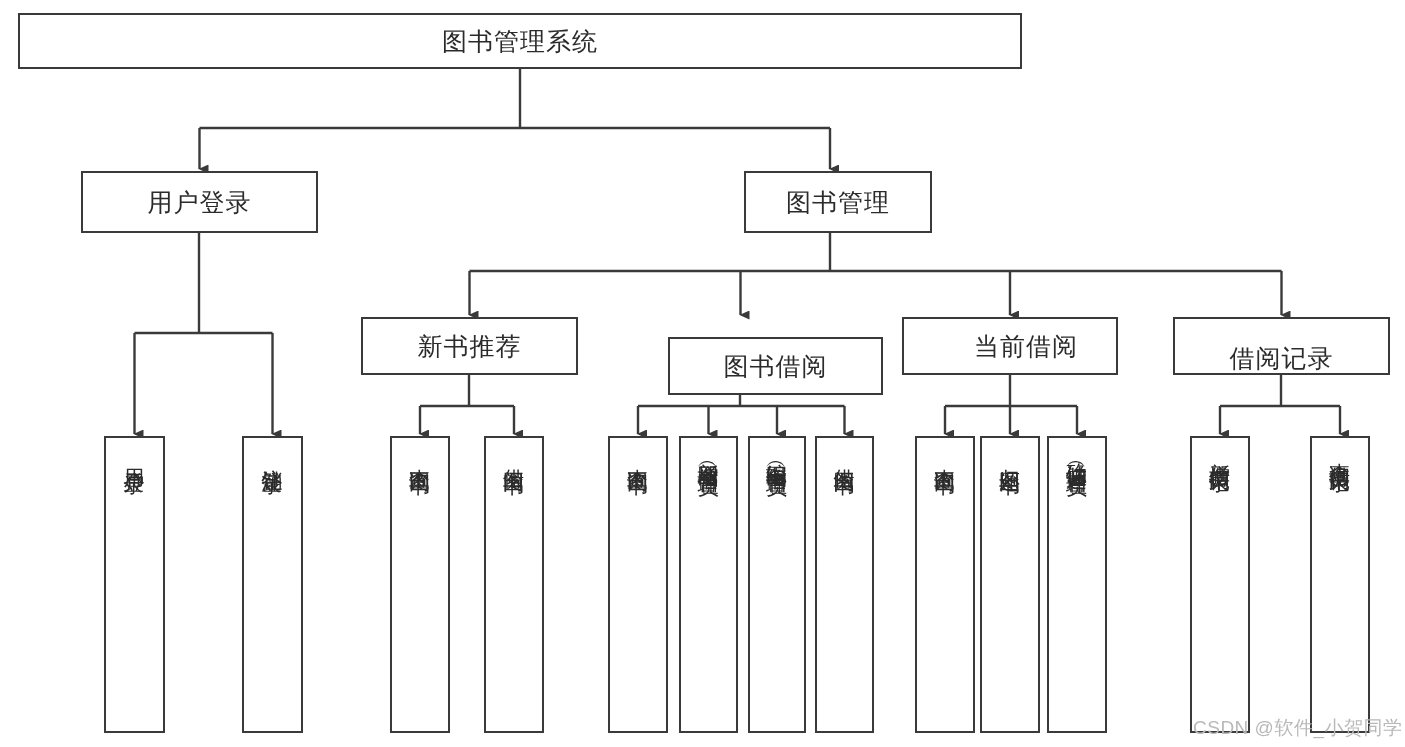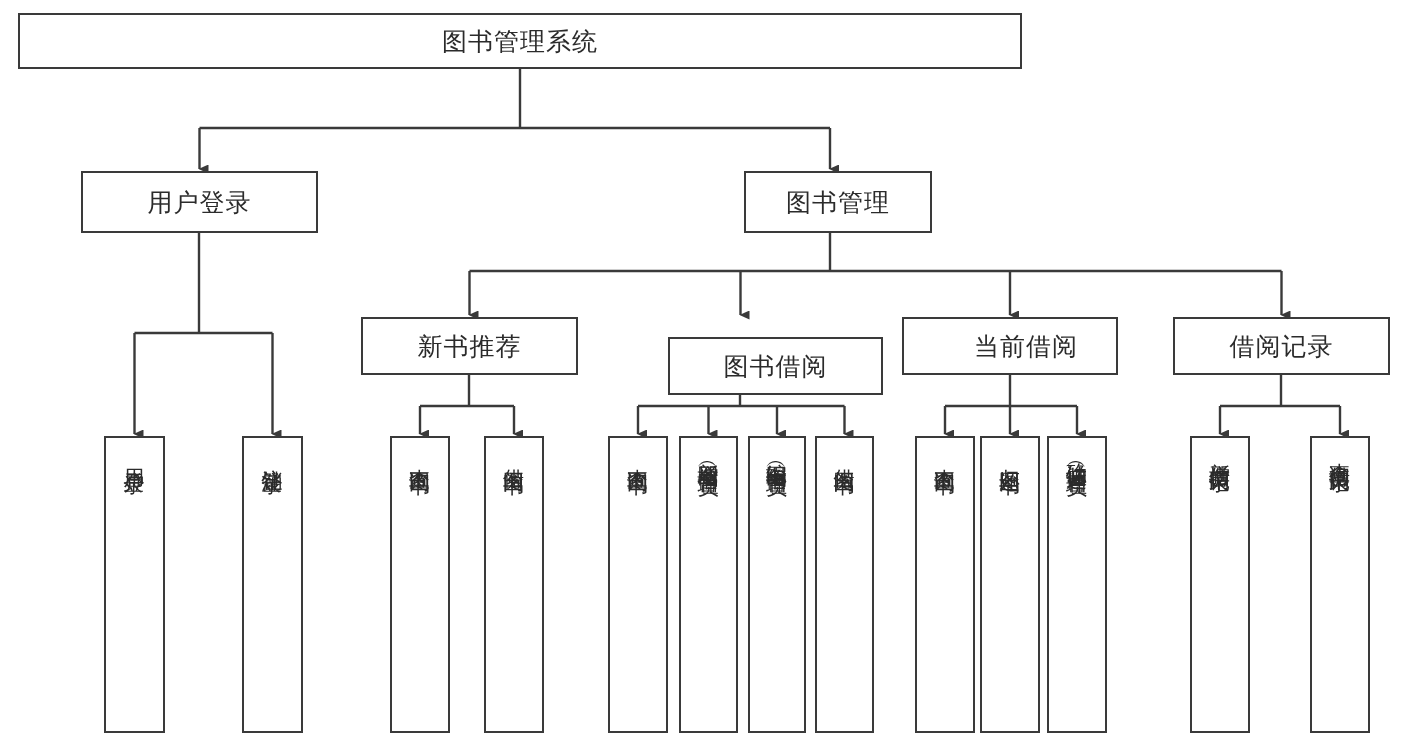--- a/index.html
+++ b/index.html
@@ -127,21 +127,21 @@
       </div>
       <div class="node" style="left: 361px; top: 317px; width: 217px; height: 58px;">
         <span class="node-label">新书推荐</span>
       </div>
       <div class="node" style="left: 668px; top: 317px; width: 215px; height: 58px; margin-top: 20px;">
         <span class="node-label">图书借阅</span>
       </div>
       <div class="node" style="left: 902px; top: 317px; width: 216px; height: 58px; padding-left: 32px;">
         <span class="node-label">当前借阅</span>
       </div>
-      <div class="node" style="left: 1173px; top: 317px; width: 217px; height: 58px;">
+      <div class="node" style="left: 1173px; top: 317px; width: 217px; height: 58px; align-items: flex-end;">
         <span class="node-label">借阅记录</span>
       </div>
       <div class="node leaf" style="left: 104px; top: 436px; width: 61px; height: 297px;">
         <span class="node-label">用户登录</span>
       </div>
       <div class="node leaf" style="left: 242px; top: 436px; width: 61px; height: 297px;">
         <span class="node-label">注销登录</span>
       </div>
       <div class="node leaf" style="left: 390px; top: 436px; width: 60px; height: 297px;">
         <span class="node-label">查询图书</span>
@@ -171,13 +171,14 @@
         <span class="node-label">确认归还（管理员）</span>
       </div>
       <div class="node leaf tall-text" style="left: 1190px; top: 436px; width: 60px; height: 297px;">
         <span class="node-label">新增借阅记录</span>
       </div>
       <div class="node leaf tall-text" style="left: 1310px; top: 436px; width: 60px; height: 297px;">
         <span class="node-label">查询借阅记录</span>
       </div>
     </div>
 
+  <div class="watermark" style="left: 1193px; top: 715px;">CSDN @软件_小贺同学</div>
 </div>
 
 </body></html>

